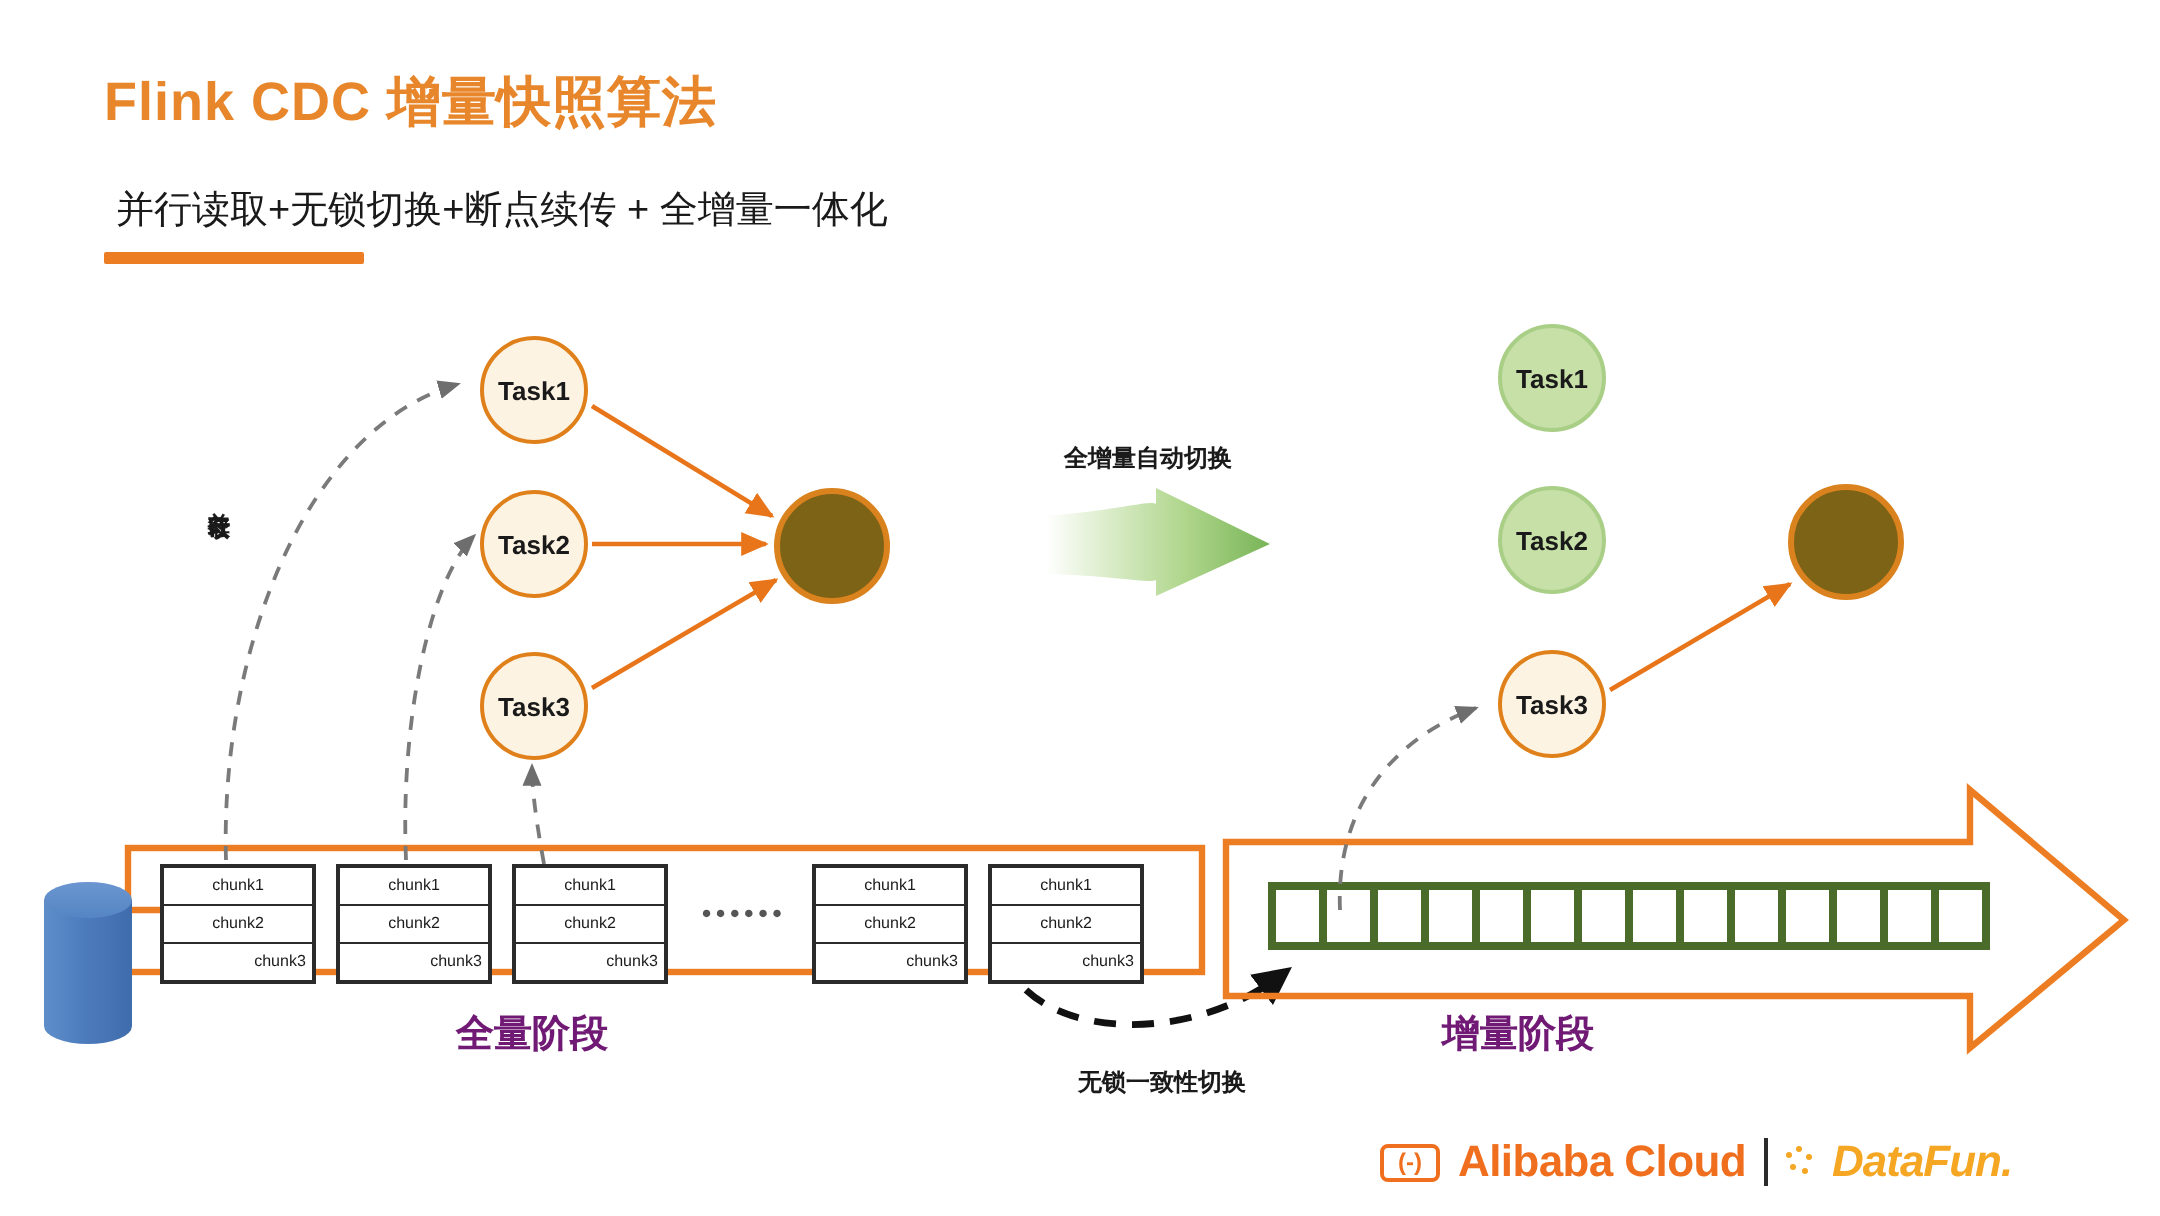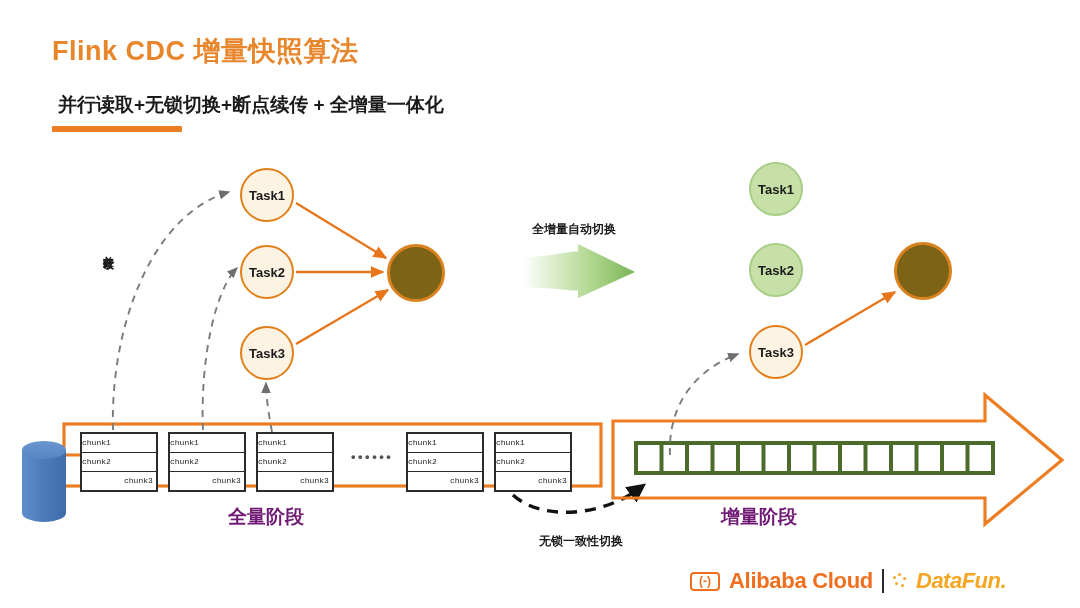--- a/index.html
+++ b/index.html
@@ -4,21 +4,21 @@
 <style>
   html,body{margin:0;padding:0;background:#ffffff;}
   body{width:1080px;height:608px;position:relative;overflow:hidden;
        font-family:"Liberation Sans","DejaVu Sans",sans-serif;color:#333;}
 
   #stage{position:absolute;left:0;top:0;width:1028px;height:608px;}
 
   
   .title{position:absolute;left:52px;top:33px;font-size:27px;font-weight:700;
          color:#E8862B;letter-spacing:.5px;white-space:nowrap;}
-  .subtitle{position:absolute;left:58px;top:92px;font-size:19px;font-weight:700;
+  .subtitle{position:absolute;left:58px;top:92px;font-size:19px;font-weight:400;
             color:#1a1a1a;white-space:nowrap;}
   .underline{position:absolute;left:52px;top:126px;width:130px;height:6px;
              background:#ED7D22;border-radius:1px;}
 
   
   svg.layer{position:absolute;left:0;top:0;width:1080px;height:608px;
             pointer-events:none;}
 
   
   .task{position:absolute;width:54px;height:54px;border-radius:50%;
@@ -26,23 +26,23 @@
         font-size:13px;font-weight:700;color:#1a1a1a;box-sizing:border-box;}
   .task.cream{background:#FDF3E3;border:2px solid #E0801B;}
   .task.green{background:#C6E0A8;border:2px solid #A9CE86;}
 
   .hub{position:absolute;width:58px;height:58px;border-radius:50%;
        background:#7C6316;border:3px solid #D9821E;box-sizing:border-box;}
 
   
   .chunkbox{position:absolute;width:78px;border:2px solid #2b2b2b;
             background:#fff;box-sizing:border-box;}
-  .chunkbox .row{height:18px;line-height:18px;font-size:8px;
+  .chunkbox .row{height:18px;line-height:18px;text-align:center;font-size:8px;
                  color:#1a1a1a;border-bottom:1.5px solid #2b2b2b;
-                 font-family:Liberation Mono, monospace;}
+                 font-family:Liberation Sans, sans-serif;}
   .chunkbox .row:last-child{border-bottom:none;margin-left:42px;}
 
   .ellipsis{position:absolute;font-size:13px;letter-spacing:2.5px;color:#555;
             font-weight:700;}
 
   
   .stage-label{position:absolute;font-size:19px;font-weight:700;color:#701a75;
                white-space:nowrap;}
   .mini-label{position:absolute;font-size:12px;font-weight:700;color:#1a1a1a;
               white-space:nowrap;}

